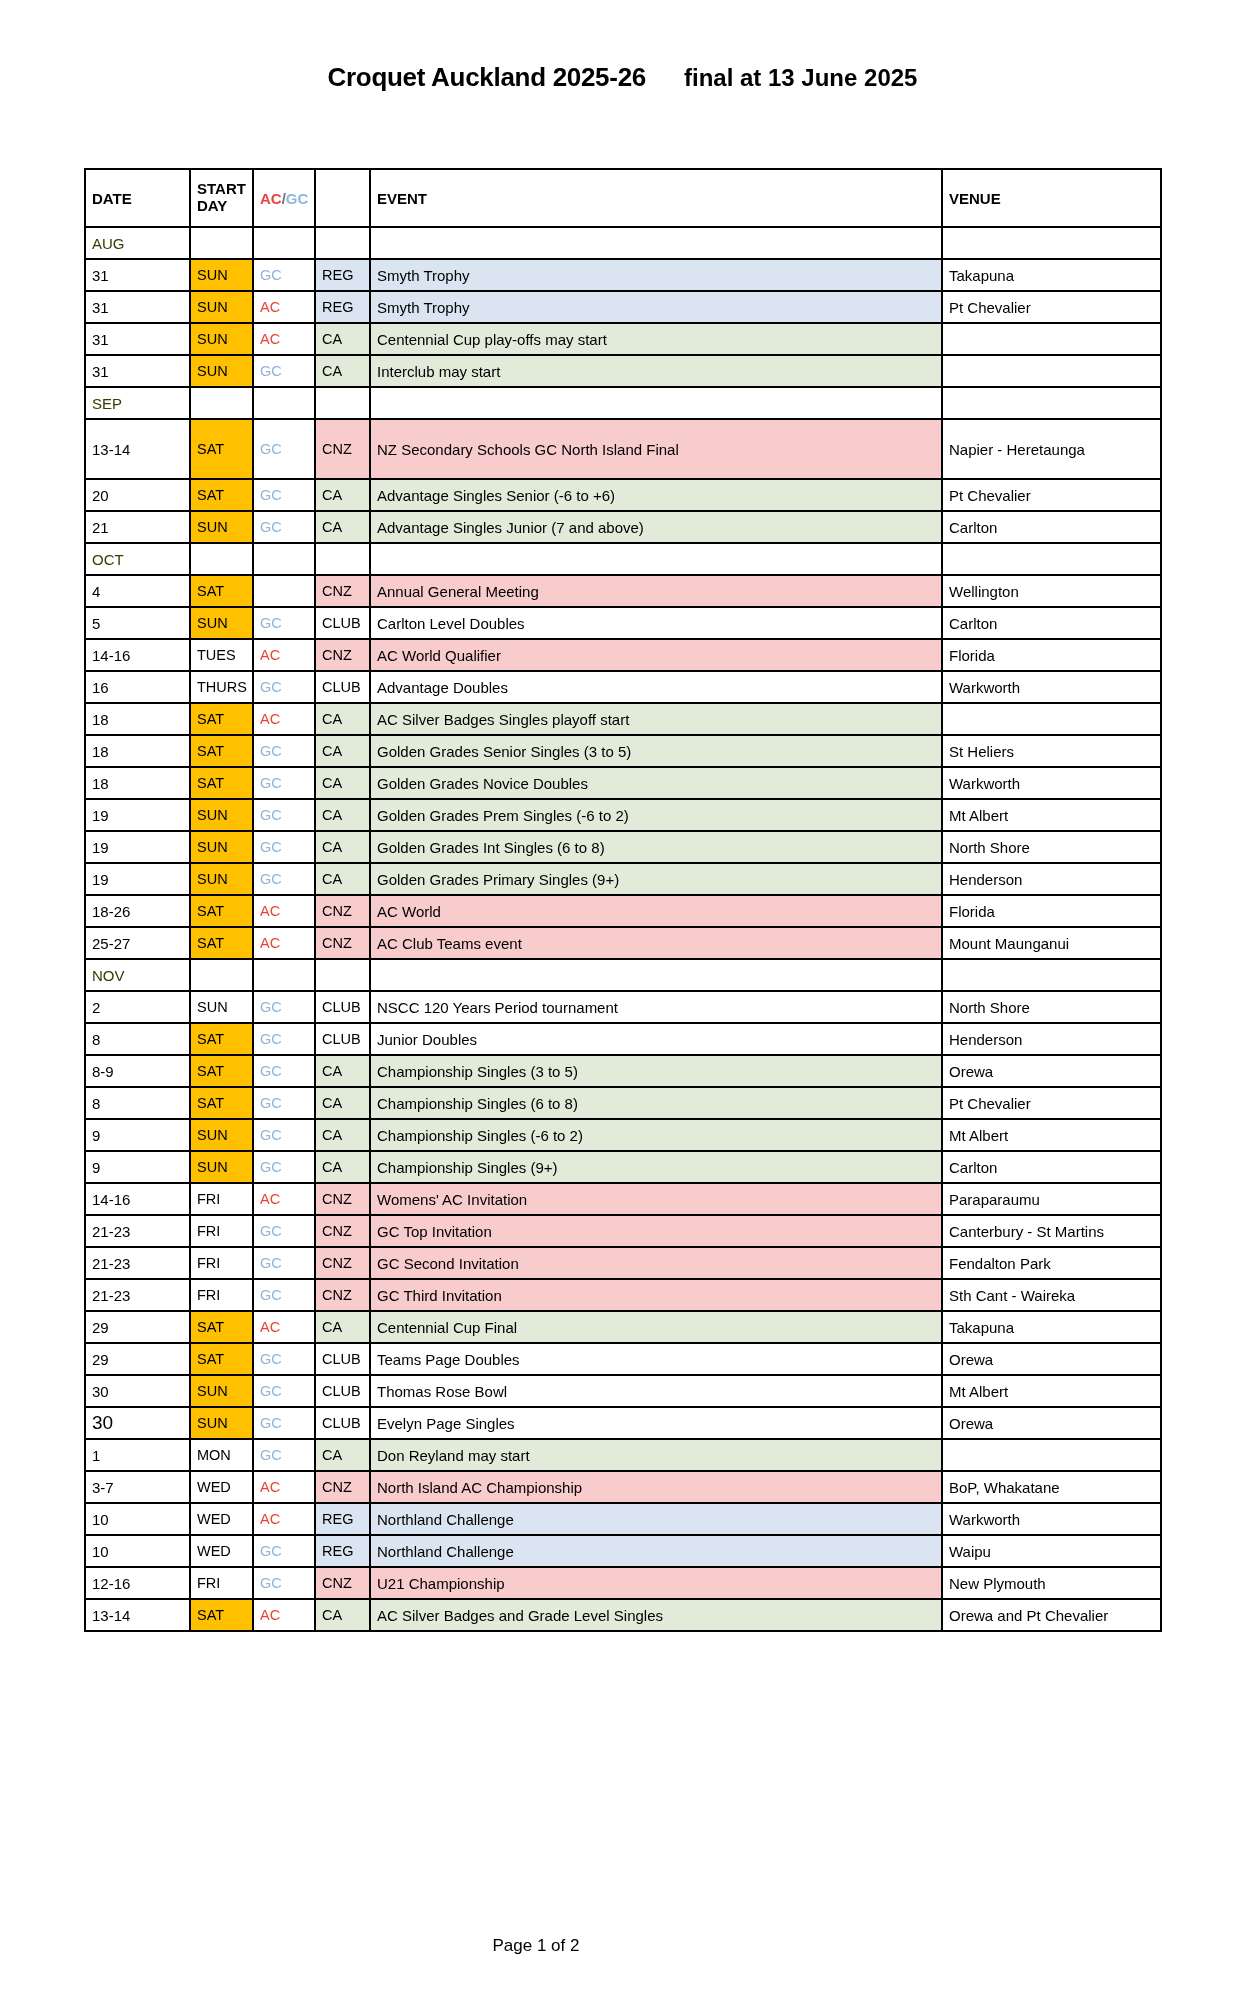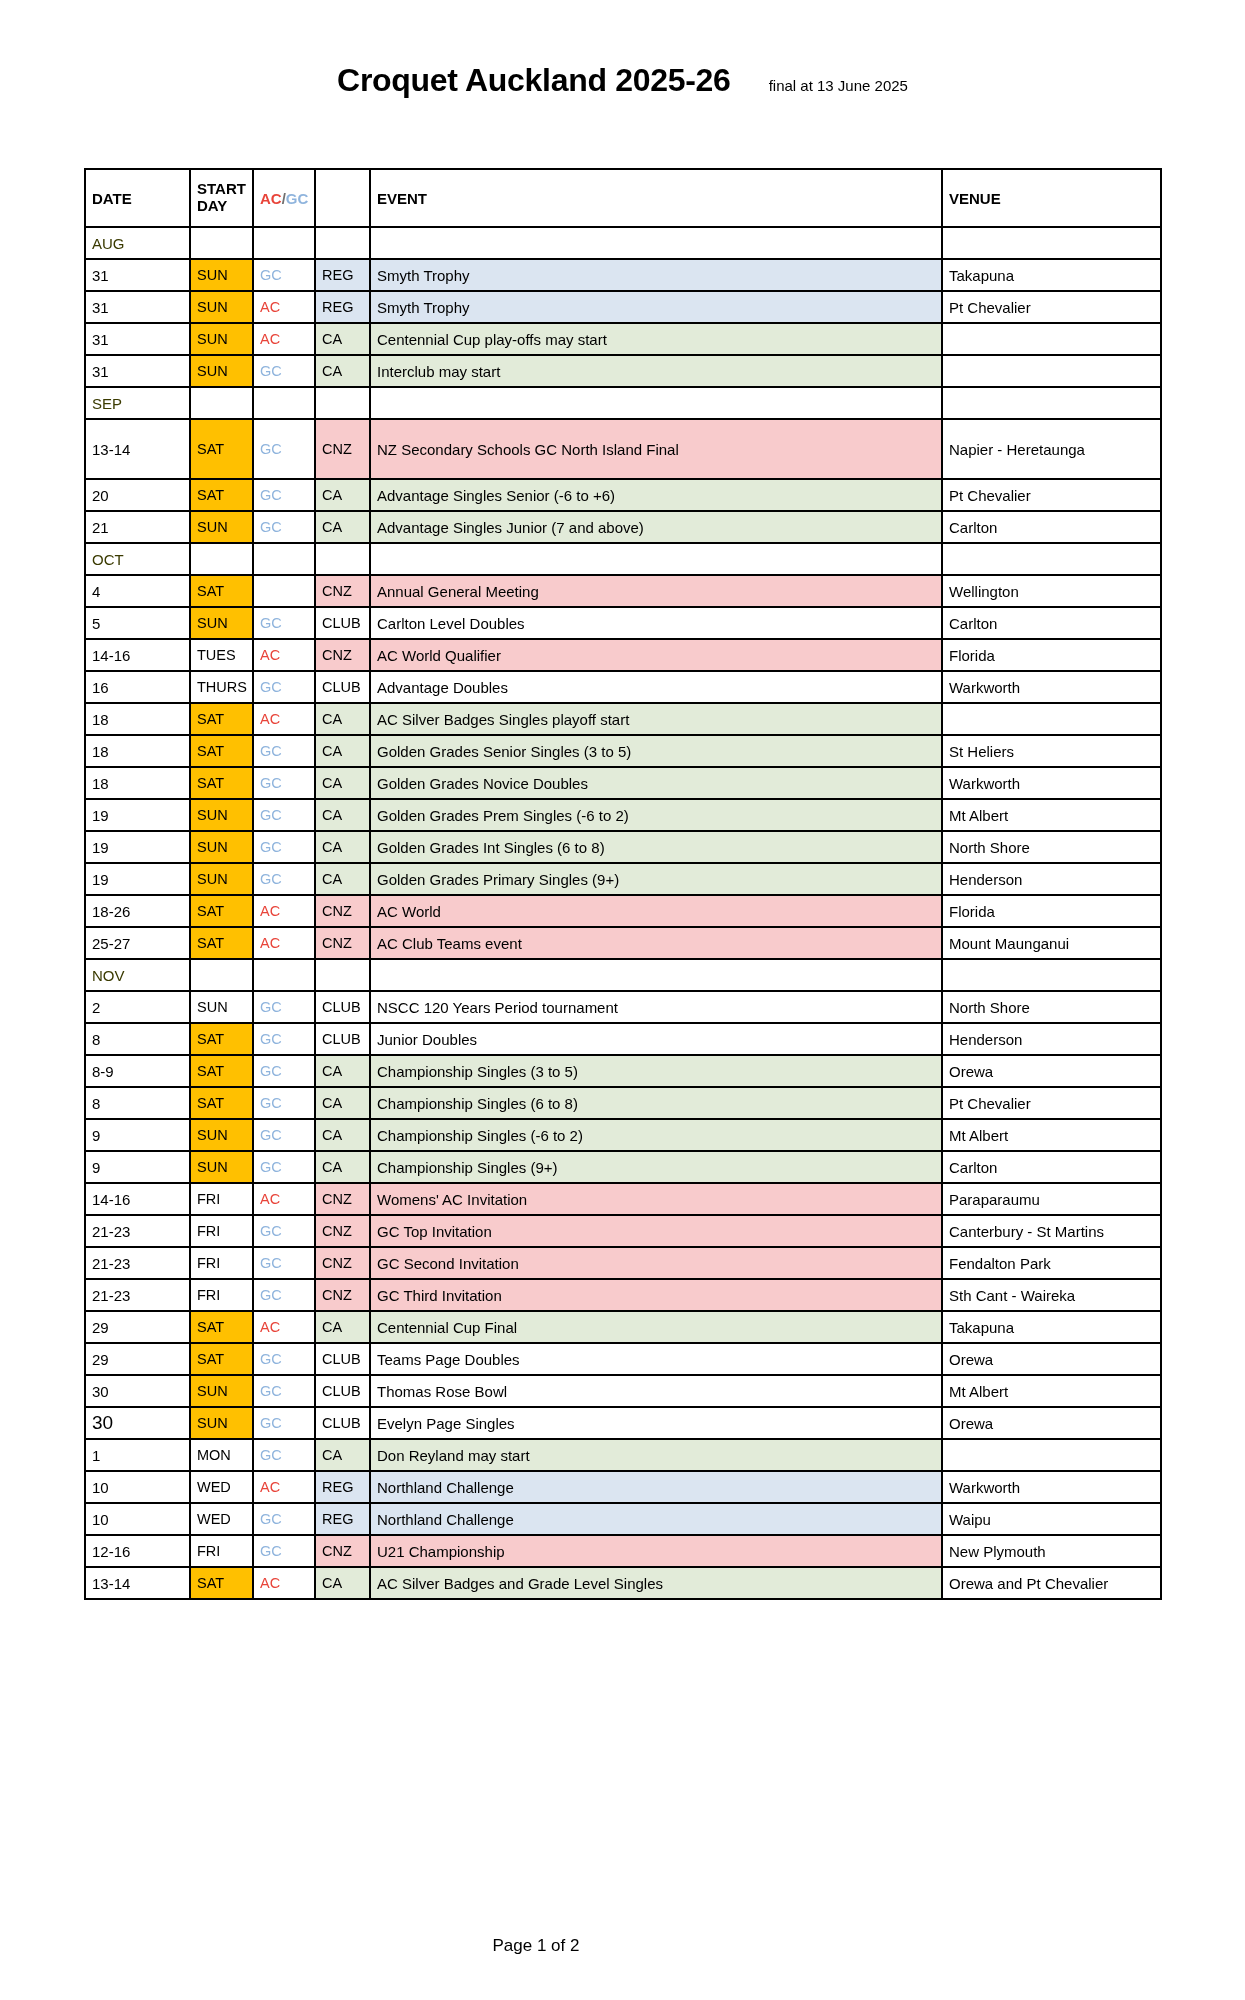--- a/index.html
+++ b/index.html
@@ -26,29 +26,29 @@
   
   .title-row {
     position: absolute;
     left: 0;
     top: 62px;
     width: 1245px;
     text-align: center;
     white-space: nowrap;
   }
   .doc-title {
-    font-size: 32px;
+    font-size: 26px;
     font-weight: bold;
     letter-spacing: -0.3px;
     display: inline-block;
     vertical-align: baseline;
   }
   .doc-subtitle {
-    font-size: 15px;
-    font-weight: normal;
+    font-size: 24px;
+    font-weight: bold;
     display: inline-block;
     vertical-align: baseline;
     margin-left: 38px;
   }
 
   
   .sched-wrap {
     position: absolute;
     left: 84px;
     top: 168px;
@@ -465,20 +465,28 @@
           </tr>
           <tr class="evt">
             <td class="c-date-cell">1</td>
             <td class="c-day-cell">MON</td>
             <td class="c-acgc-cell gc">GC</td>
             <td class="c-type-cell bg-ca">CA</td>
             <td class="c-event-cell bg-ca">Don Reyland may start</td>
             <td class="c-venue-cell"></td>
           </tr>
           <tr class="evt">
+            <td class="c-date-cell">3-7</td>
+            <td class="c-day-cell">WED</td>
+            <td class="c-acgc-cell ac">AC</td>
+            <td class="c-type-cell bg-cnz">CNZ</td>
+            <td class="c-event-cell bg-cnz">North Island AC Championship</td>
+            <td class="c-venue-cell">BoP, Whakatane</td>
+          </tr>
+          <tr class="evt">
             <td class="c-date-cell">10</td>
             <td class="c-day-cell">WED</td>
             <td class="c-acgc-cell ac">AC</td>
             <td class="c-type-cell bg-reg">REG</td>
             <td class="c-event-cell bg-reg">Northland Challenge</td>
             <td class="c-venue-cell">Warkworth</td>
           </tr>
           <tr class="evt">
             <td class="c-date-cell">10</td>
             <td class="c-day-cell">WED</td>

